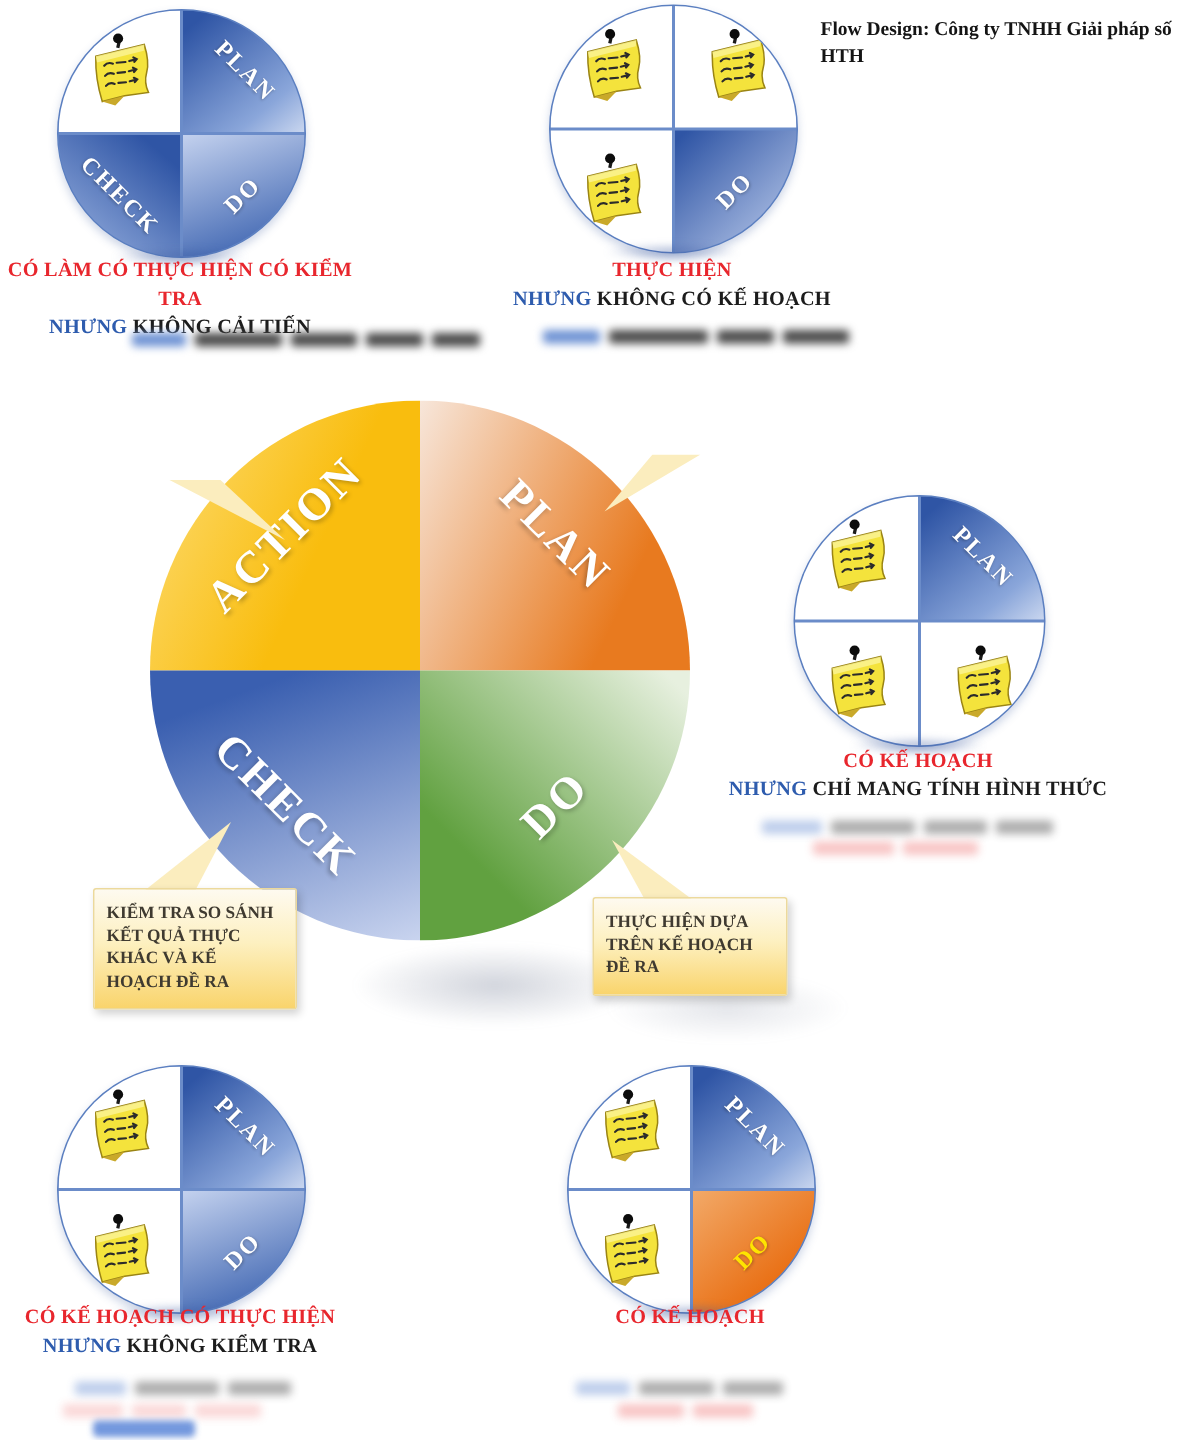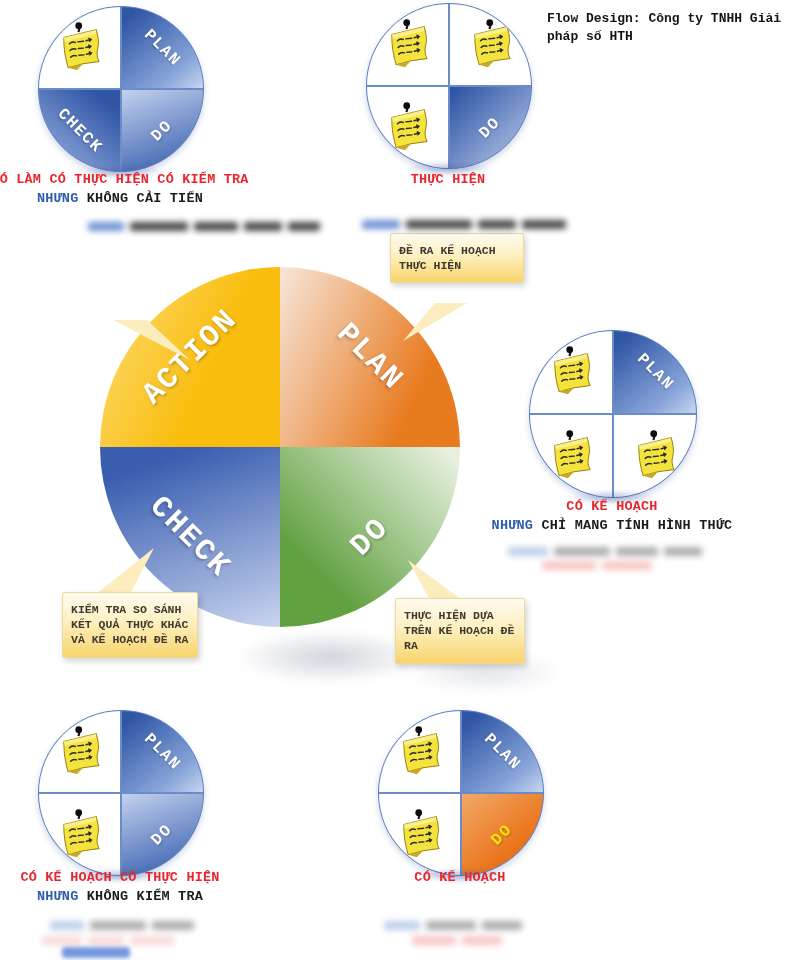--- a/index.html
+++ b/index.html
@@ -1,17 +1,17 @@
 <!DOCTYPE html>
 <html><head>
 <meta charset="utf-8">
 <style>
   html,body{margin:0;padding:0;background:#fff;}
   #canvas{position:relative;width:802px;height:960px;background:#fff;overflow:hidden;
-          font-family:Liberation Mono, monospace;}
+          font-family:Liberation Serif, serif;}
 
   
   .header{position:absolute;left:547px;top:10px;width:250px;font-size:13px;font-weight:700;
           color:#141414;line-height:1.35;}
 
   
   .mini-circle{position:absolute;width:164px;height:164px;border-radius:50%;overflow:hidden;
                background:#6b8cc9;border:1px solid #5b7fc0;box-shadow:0 3px 6px rgba(60,90,160,.25);}
   .mc-grid{display:grid;grid-template-columns:1fr 1fr;grid-template-rows:1fr 1fr;gap:2px;
            width:100%;height:100%;}
@@ -144,20 +144,21 @@
           </svg>
       </div>
       <div class="q qb-br-dk">
         <span class="mc-lbl rotm45">DO</span>
       </div>
     </div>
   </div>
   <div class="mc-shadow" style="left:383px;top:159px;"></div>
   <div class="caption" style="left:318px;top:170px;">
     <div class="cap-red">THỰC HIỆN</div>
+    <div><span class="cap-blue">NHƯNG</span> <span class="cap-black">KHÔNG CÓ KẾ HOẠCH</span></div>
   </div>
 
   <div class="ghost" style="left:88px;top:222px;">
     <span class="gp gp-blue" style="width:36px"></span>
     <span class="gp" style="width:58px"></span>
     <span class="gp" style="width:44px"></span>
     <span class="gp" style="width:38px"></span>
     <span class="gp" style="width:32px"></span>
   </div>
   <div class="ghost" style="left:362px;top:220px;">
@@ -189,23 +190,20 @@
     </div>
   </div>
 
   <svg class="tail" style="left:95px;top:320px;" width="100" height="42">
     <polygon points="18,0 52,0 95,40" fill="#fbedbe"></polygon>
   </svg>
 
   <svg class="tail" style="left:395px;top:303px;" width="82" height="40">
     <polygon points="40,0 72,0 8,38" fill="#fbedbe"></polygon>
   </svg>
-  <div class="callout" style="left:390px;top:233px;width:116px;">
-    <span>ĐỀ RA KẾ HOẠCH THỰC HIỆN</span>
-  </div>
 
   <svg class="tail" style="left:90px;top:548px;" width="82" height="48">
     <polygon points="64,0 6,46 40,46" fill="#fbedbe"></polygon>
   </svg>
   <div class="callout" style="left:62px;top:592px;width:118px;">
     <span>KIỂM TRA SO SÁNH KẾT QUẢ THỰC KHÁC VÀ KẾ HOẠCH ĐỀ RA</span>
   </div>
 
   <svg class="tail" style="left:400px;top:560px;" width="72" height="42">
     <polygon points="8,0 30,40 62,40" fill="#fbedbe"></polygon>

